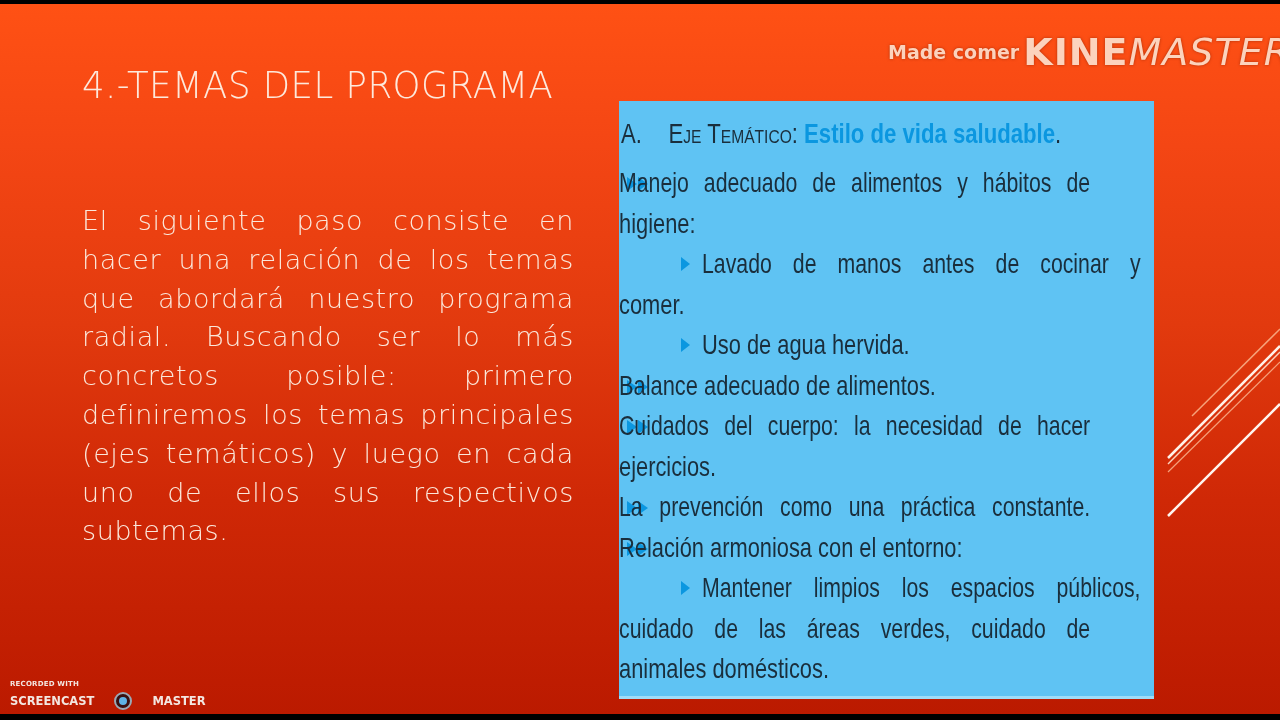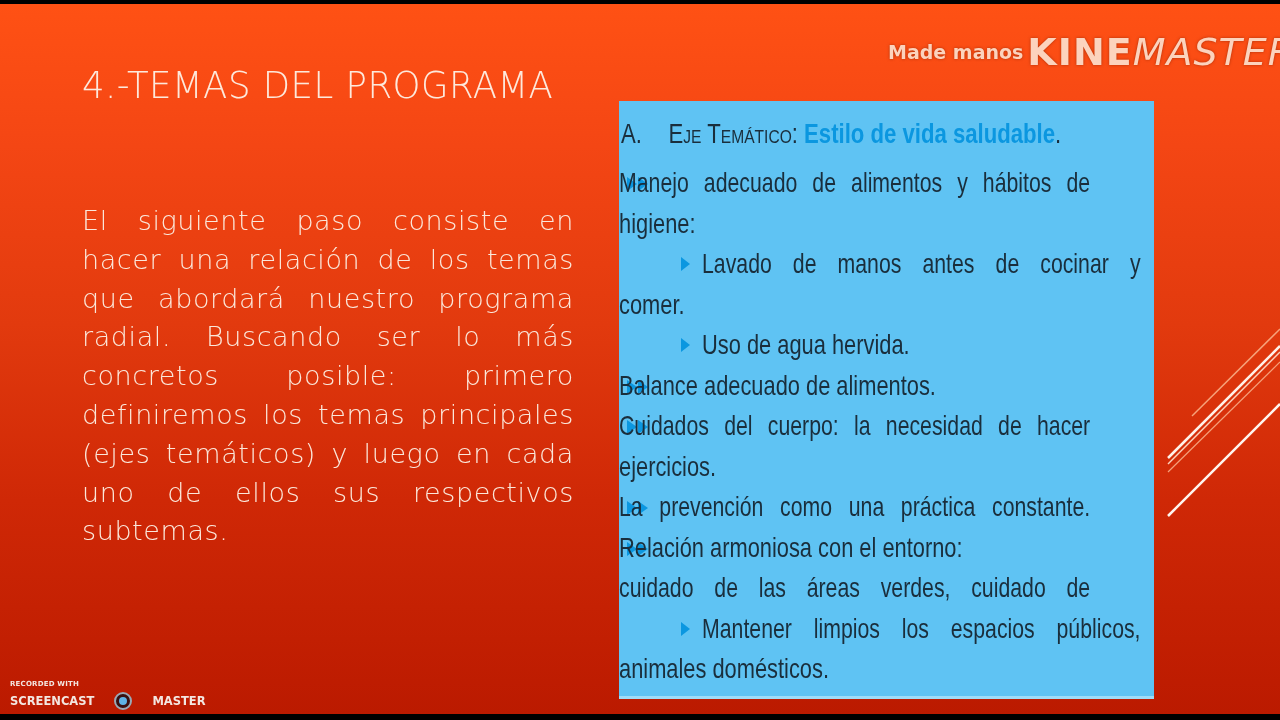--- a/index.html
+++ b/index.html
@@ -82,21 +82,21 @@
     .rec-dot i { width: 8px; height: 8px; border-radius: 50%; background: #5fb3e6; display: block; }
   </style>
 </head>
 <body>
 
 <div class="frame">
   <div class="title">4.-TEMAS DEL PROGRAMA</div>
   <div class="body-text">El siguiente paso consiste en hacer una relación de los temas que abordará nuestro programa radial. Buscando ser lo más concretos posible: primero definiremos los temas principales (ejes temáticos) y luego en cada uno de ellos sus respectivos subtemas.</div>
 
   <div class="watermark">
-    <span class="made">Made manos</span>
+    <span class="made">Made comer</span>
     <span class="kine">KINE</span><span class="master">MASTER</span>
   </div>
 
   <div class="panel">
     <div class="panel-head">
       <span class="letter">A.</span><span class="eje">Eje Temático:</span>
       <span class="eje-name">Estilo de vida saludable</span><span>.</span>
     </div>
     <div class="items">
       <div class="line just">
@@ -114,26 +114,26 @@
       <div class="line just">
           <span class="dbl"></span>
           <span class="txt">Cuidados del cuerpo: la necesidad de hacer</span>
         </div>
       <div class="line"><span class="txt">ejercicios.</span></div>
       <div class="line just">
           <span class="dbl"></span>
           <span class="txt">La prevención como una práctica constante.</span>
         </div>
       <div class="line"><span class="dbl"></span><span class="txt">Relación armoniosa con el entorno:</span></div>
-      <div class="line just">
-          <span class="txt">cuidado de las áreas verdes, cuidado de</span>
-        </div>
       <div class="line sub just">
           <span class="sgl"></span>
           <span class="txt">Mantener limpios los espacios públicos,</span>
+        </div>
+      <div class="line just">
+          <span class="txt">cuidado de las áreas verdes, cuidado de</span>
         </div>
       <div class="line"><span class="txt">animales domésticos.</span></div>
     </div>
   </div>
 
   <svg class="stripes" viewBox="0 0 120 230">
     <line x1="32" y1="112" x2="120" y2="25" stroke="#f7a27a" stroke-width="1.5"></line>
     <line x1="8" y1="154" x2="120" y2="42" stroke="#fff2ea" stroke-width="2.5"></line>
     <line x1="8" y1="160" x2="120" y2="48" stroke="#fbd2be" stroke-width="1.5"></line>
     <line x1="8" y1="168" x2="120" y2="58" stroke="#f6a07a" stroke-width="1.2"></line>

